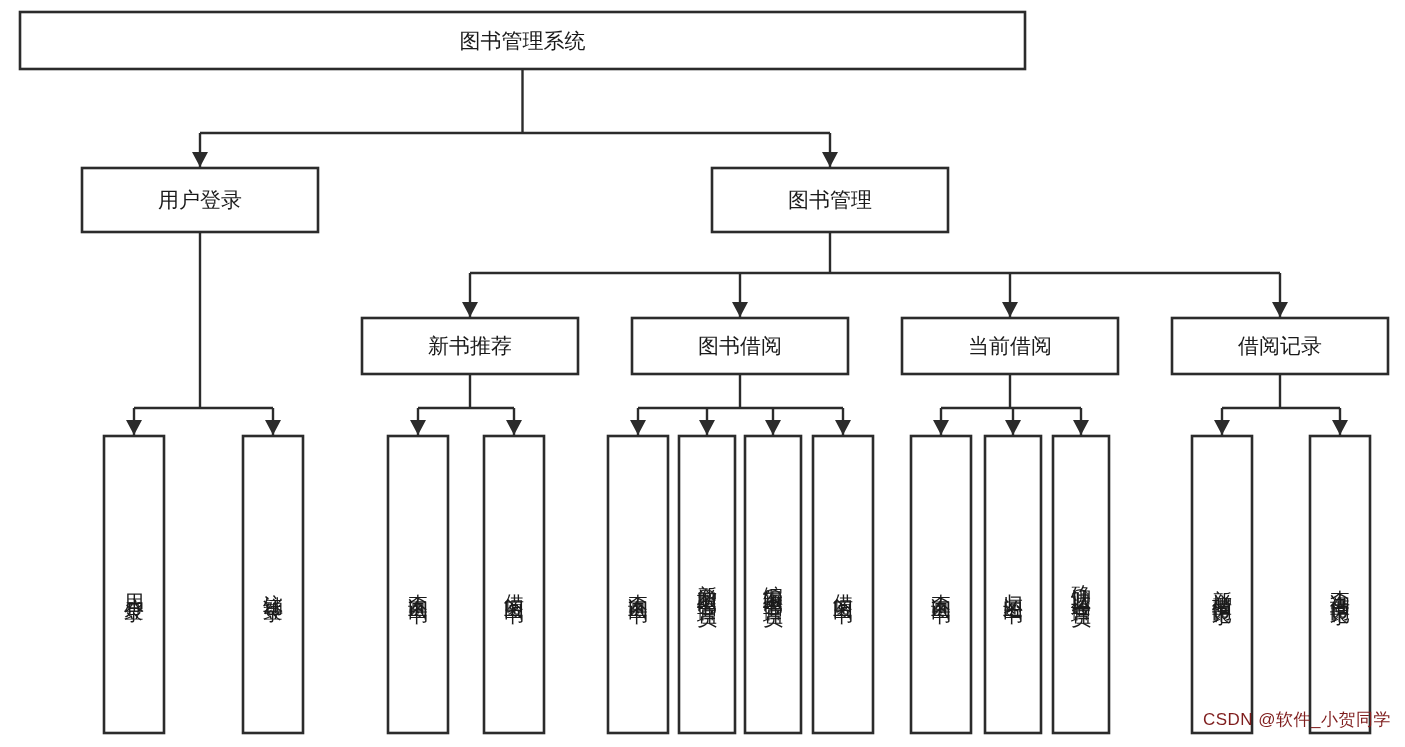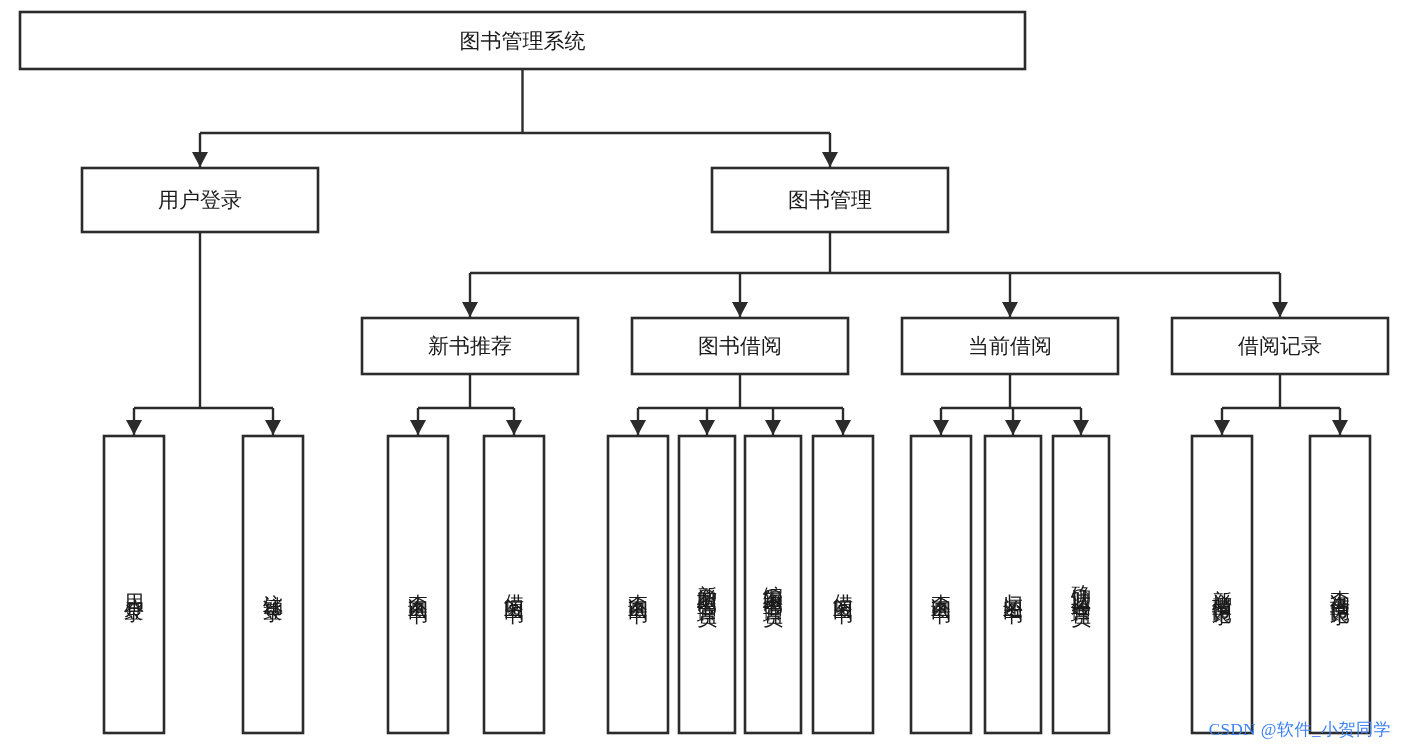--- a/index.html
+++ b/index.html
@@ -62,24 +62,24 @@
     font-size: 20px;
     line-height: 1.05;
     color: #1a1a1a;
     letter-spacing: 3.5px;
     white-space: nowrap;
     text-align: center;
   }
   .watermark {
     position: absolute;
     right: 14px;
-    bottom: 6px;
-    font-family: Liberation Serif, serif;
+    bottom: 16px;
+    font-family: Liberation Sans, sans-serif;
     font-size: 17px;
-    color: #3b82f6;
+    color: #7f1d1d;
     letter-spacing: 0.5px;
     white-space: nowrap;
     pointer-events: none;
   }
 </style>
 </head>
 <body>
 
 <div id="diagram-root">
   <svg class="flow" viewBox="0 0 1405 747" xmlns="http://www.w3.org/2000/svg">

